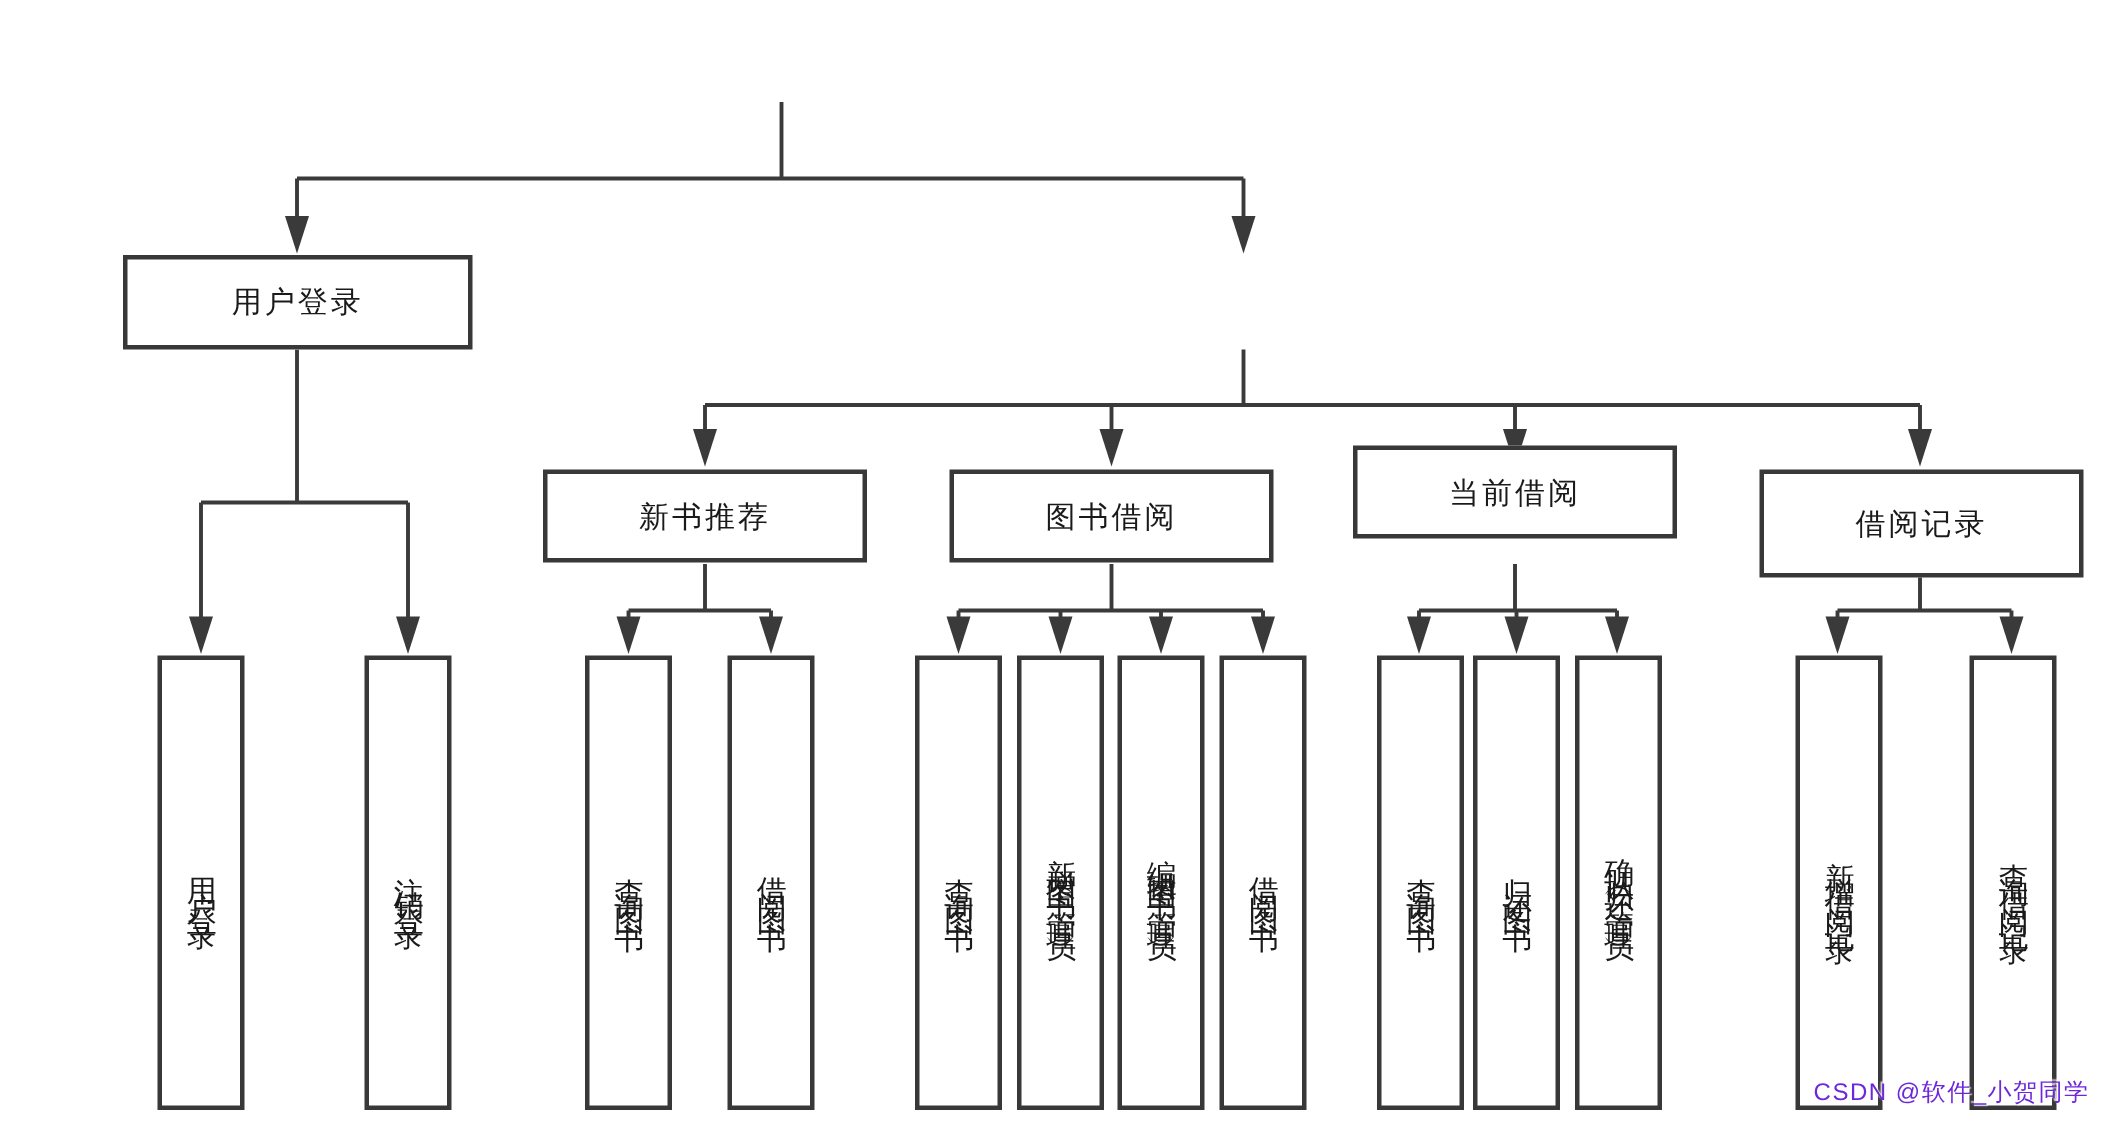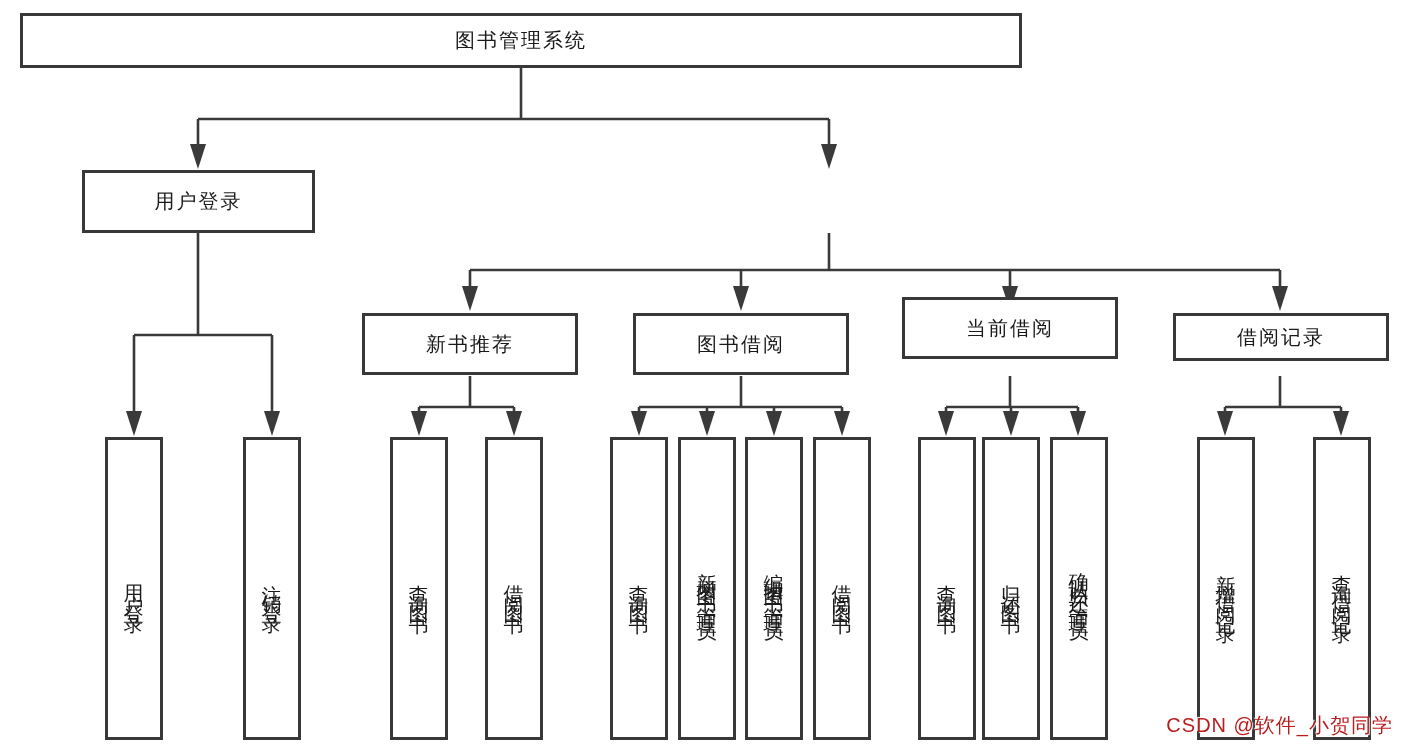--- a/index.html
+++ b/index.html
@@ -34,23 +34,23 @@
     font-size:20px;
     line-height:1;
     letter-spacing:10px;
     color:#1a1a1a;
     white-space:nowrap;
   }
   .watermark{
     position:absolute;
     right:12px;
     bottom:8px;
-    font-size:20px;
+    font-size:16px;
     letter-spacing:1px;
-    color:#b91c1c;
+    color:#6d28d9;
     text-shadow:1px 1px 1px rgba(255,255,255,.95),-1px -1px 1px rgba(255,255,255,.95);
     white-space:nowrap;
     margin-top:48px;
   }
 </style>
 </head>
 <body>
 
 <div class="canvas">
 
@@ -117,38 +117,35 @@
       <polygon points="766,411 782,411 774,436"></polygon>
       <polygon points="834,411 850,411 842,436"></polygon>
       <polygon points="938,411 954,411 946,436"></polygon>
       <polygon points="1003,411 1019,411 1011,436"></polygon>
       <polygon points="1070,411 1086,411 1078,436"></polygon>
       <polygon points="1217,411 1233,411 1225,436"></polygon>
       <polygon points="1333,411 1349,411 1341,436"></polygon>
     </g>
   </svg>
 
-  <div class="box" style="left:20px;top:13px;width:1002px;height:55px">
-    <span class="hlabel">图书管理系统</span>
-  </div>
 
   <div class="box" style="left:82px;top:170px;width:233px;height:63px">
     <span class="hlabel">用户登录</span>
   </div>
 
   <div class="box" style="left:633px;top:313px;width:216px;height:62px">
     <span class="hlabel">图书借阅</span>
   </div>
   <div class="box" style="left:362px;top:313px;width:216px;height:62px">
     <span class="hlabel">新书推荐</span>
   </div>
   <div class="box" style="left:902px;top:297px;width:216px;height:62px">
     <span class="hlabel">当前借阅</span>
   </div>
-  <div class="box" style="left:1173px;top:313px;width:216px;height:48px">
+  <div class="box" style="left:1173px;top:313px;width:216px;height:72px">
     <span class="hlabel">借阅记录</span>
   </div>
 
   <div class="box leaf" style="left:105px;top:437px;width:58px;height:303px">
     <span class="vlabel">用户登录</span>
   </div>
   <div class="box leaf" style="left:243px;top:437px;width:58px;height:303px">
     <span class="vlabel">注销登录</span>
   </div>
 

